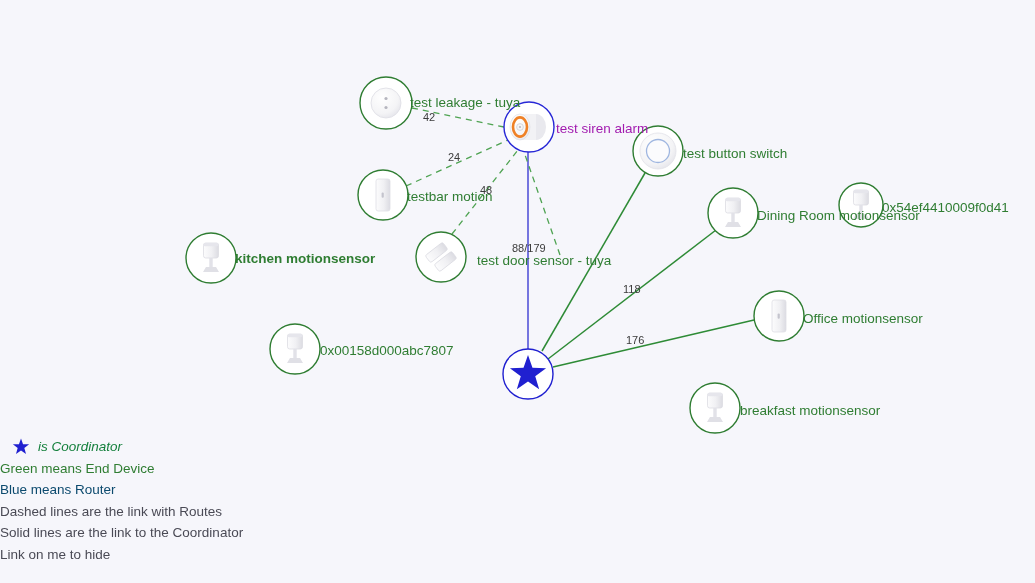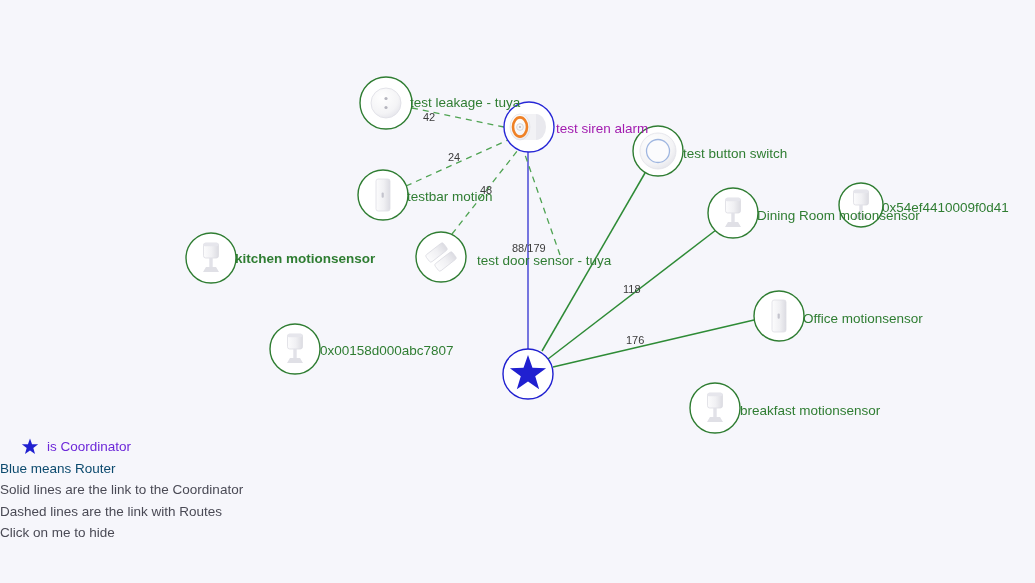--- a/index.html
+++ b/index.html
@@ -53,21 +53,21 @@
     width: 700px;
   }
   .legend-row {
     height: 21.5px;
     display: flex;
     align-items: center;
     font-size: 13.5px;
     font-family: "Liberation Sans", sans-serif;
     white-space: nowrap;
   }
-  .legend-row.coordinator { color: #6d28d9; padding-left: 21px; }
+  .legend-row.coordinator { color: #15803d; padding-left: 12px; font-style: italic; }
   .legend-row.enddevice { color: #2f7d32; }
   .legend-row.router { color: #0c4a6e; }
   .legend-row.plain { color: #4a4a55; }
   .legend-star {
     width: 18px;
     height: 18px;
     margin-right: 8px;
     display: inline-block;
     flex: 0 0 auto;
   }
@@ -228,25 +228,28 @@
     </div>
 </div>
 
 <div class="legend" id="legend">
     <div class="legend-row coordinator">
       <span class="legend-star"><svg viewBox="0 0 20 20" width="18" height="18">
           <polygon points="10.00,0.50 12.29,6.84 19.04,7.06 13.71,11.21 15.58,17.69 10.00,13.90 4.42,17.69 6.29,11.21 0.96,7.06 7.71,6.84" fill="#2020d0"></polygon>
         </svg></span>
       <span class="legend-text">is Coordinator</span>
     </div>
+    <div class="legend-row enddevice">
+      <span class="legend-text">Green means End Device</span>
+    </div>
     <div class="legend-row router">
       <span class="legend-text">Blue means Router</span>
     </div>
     <div class="legend-row plain">
+      <span class="legend-text">Dashed lines are the link with Routes</span>
+    </div>
+    <div class="legend-row plain">
       <span class="legend-text">Solid lines are the link to the Coordinator</span>
     </div>
     <div class="legend-row plain">
-      <span class="legend-text">Dashed lines are the link with Routes</span>
-    </div>
-    <div class="legend-row plain">
-      <span class="legend-text">Click on me to hide</span>
+      <span class="legend-text">Link on me to hide</span>
     </div>
   </div>
 
 </body></html>

